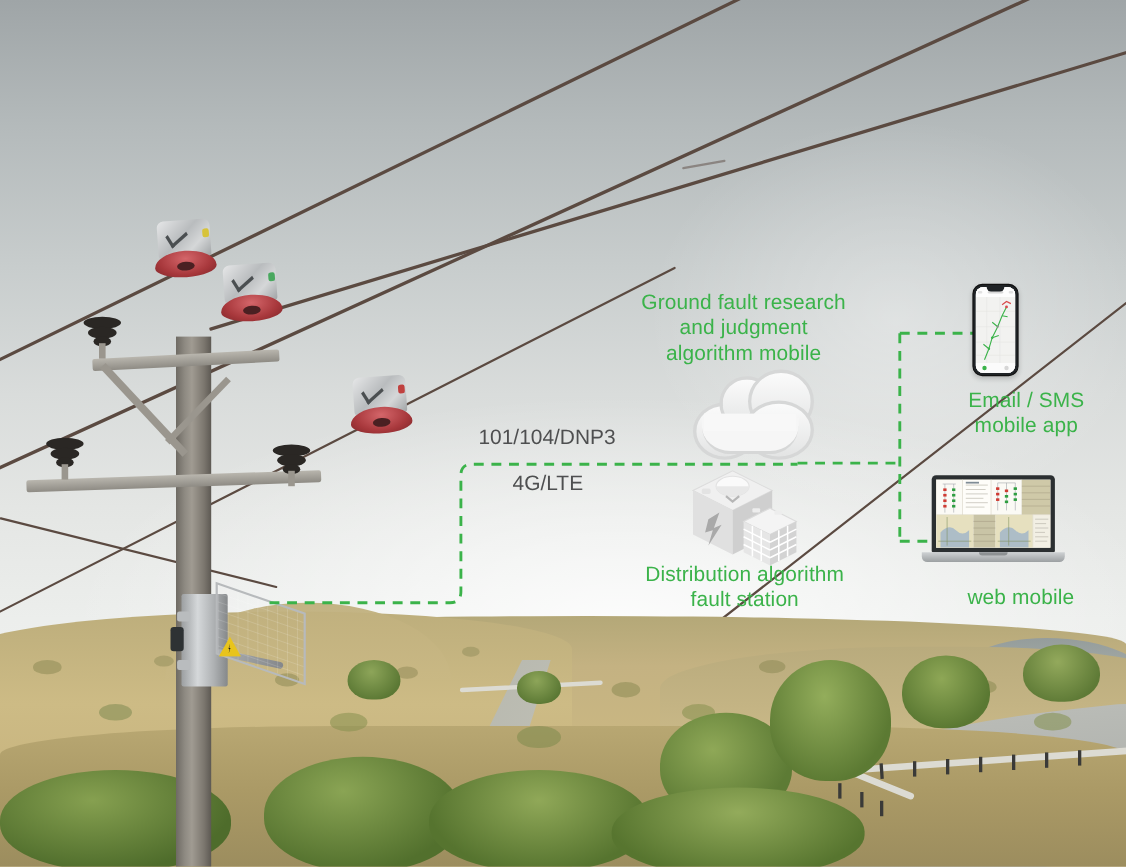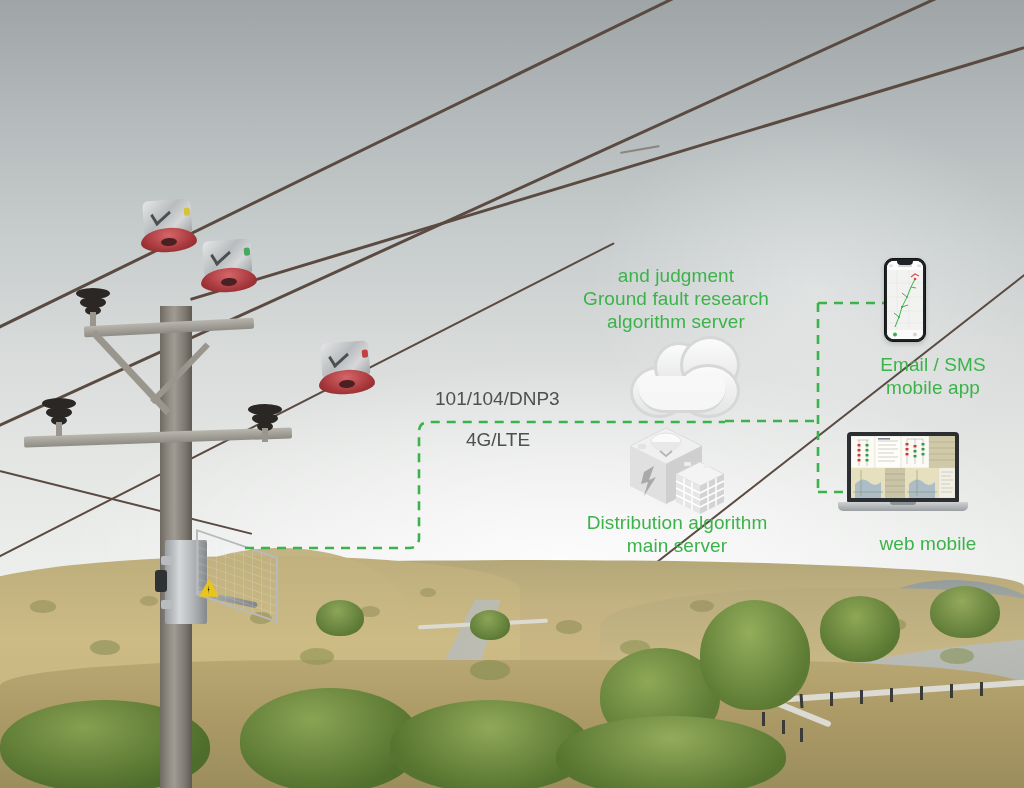--- a/index.html
+++ b/index.html
@@ -407,28 +407,28 @@
           <g stroke="#b9b6ab" stroke-width="0.6">
               <path d="M90,36 H102 M90,40 H100 M90,44 H102 M90,48 H99 M90,52 H102 M90,56 H101"></path>
             </g>
         </svg>
       </div>
     </div>
     <div class="base"></div>
   </div>
 
   <div class="lbl" style="left:554px;top:264px;width:244px;">
+    <div>Ground fault research</div>
     <div>and judgment</div>
-    <div>Ground fault research</div>
-    <div>algorithm server</div>
+    <div>algorithm mobile</div>
   </div>
 
   <div class="lbl" style="left:540px;top:511px;width:274px;">
     <div>Distribution algorithm</div>
-    <div>main server</div>
+    <div>fault station</div>
   </div>
 
   <div class="lbl" style="left:838px;top:353px;width:190px;">
     <div>Email / SMS</div>
     <div>mobile app</div>
   </div>
 
   <div class="lbl" style="left:848px;top:532px;width:160px;">
     <div>web mobile</div>
   </div>

